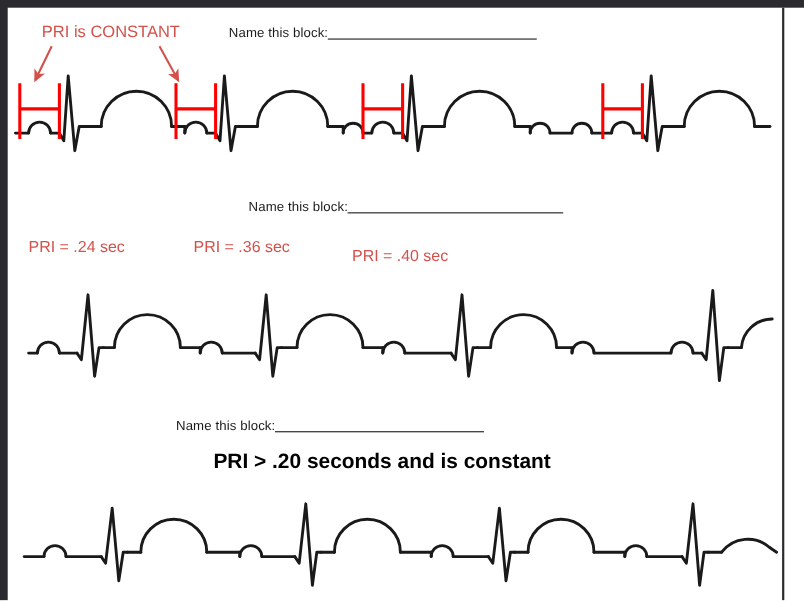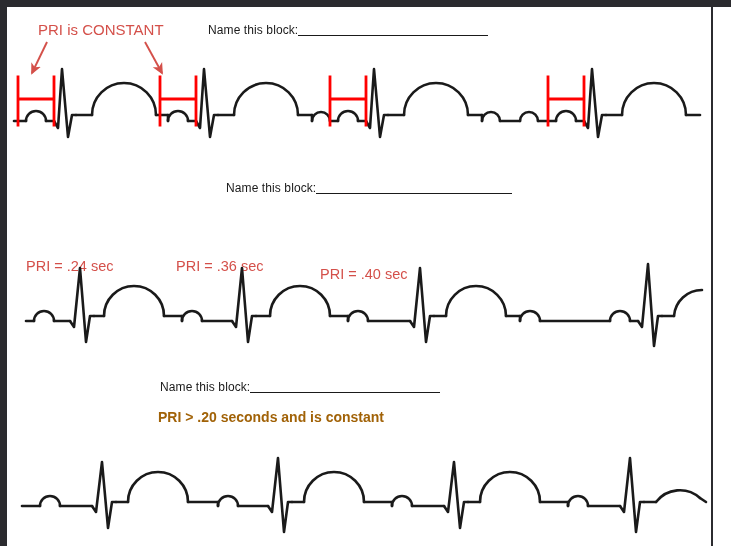--- a/index.html
+++ b/index.html
@@ -57,26 +57,26 @@
     border-bottom: 1.4px solid #1a1a1a;
     vertical-align: -2px;
   }
   .red-annot {
     font-size: 15px;
     color: #d4504a;
   }
   .red-label {
     font-size: 14.5px;
     color: #d4504a;
-    margin-top: 41px;
   }
   .red-bold {
-    font-size: 14px;
-    color: #a16207;
+    font-size: 19px;
+    color: #000000;
     font-weight: bold;
+    margin-left: 36px;
   }
 
   
   .strip {
     position: absolute;
     left: 0;
   }
   .strip svg { display: block; }
 
   

